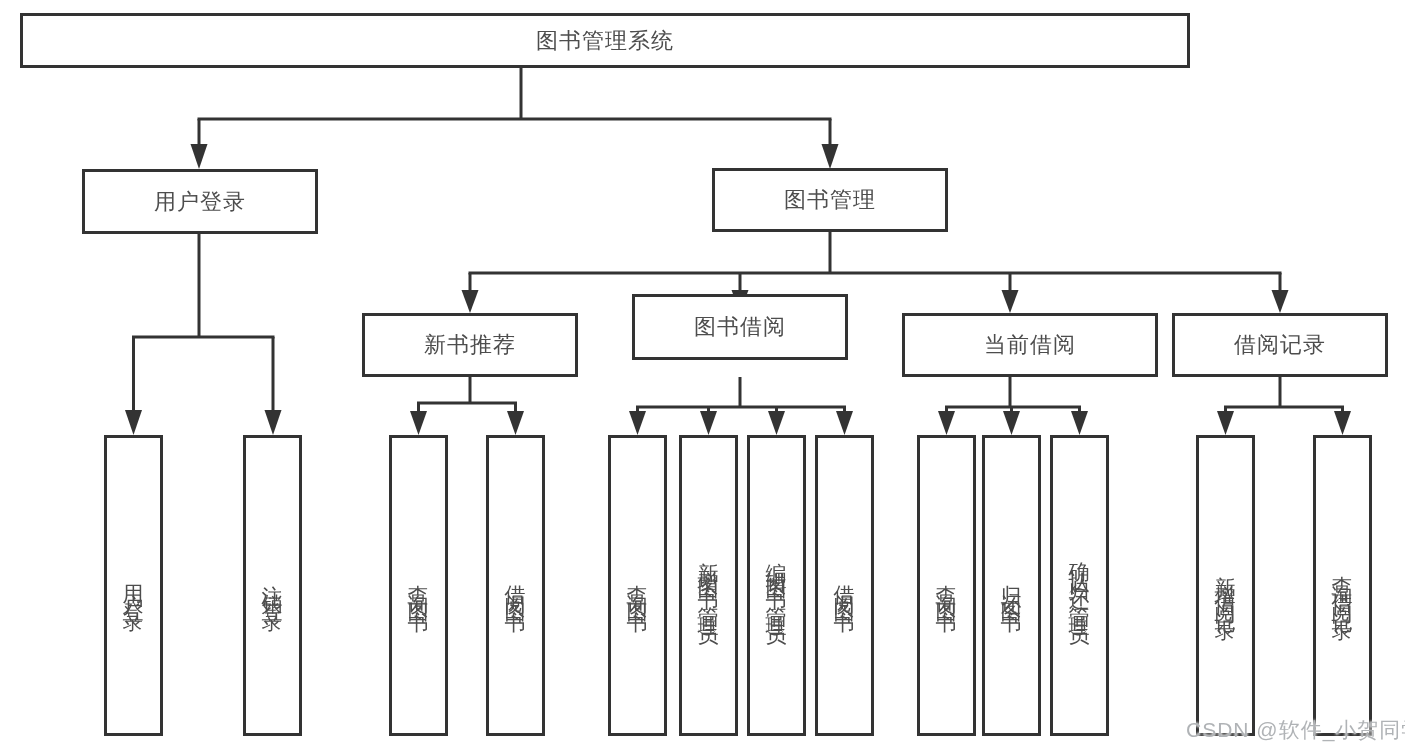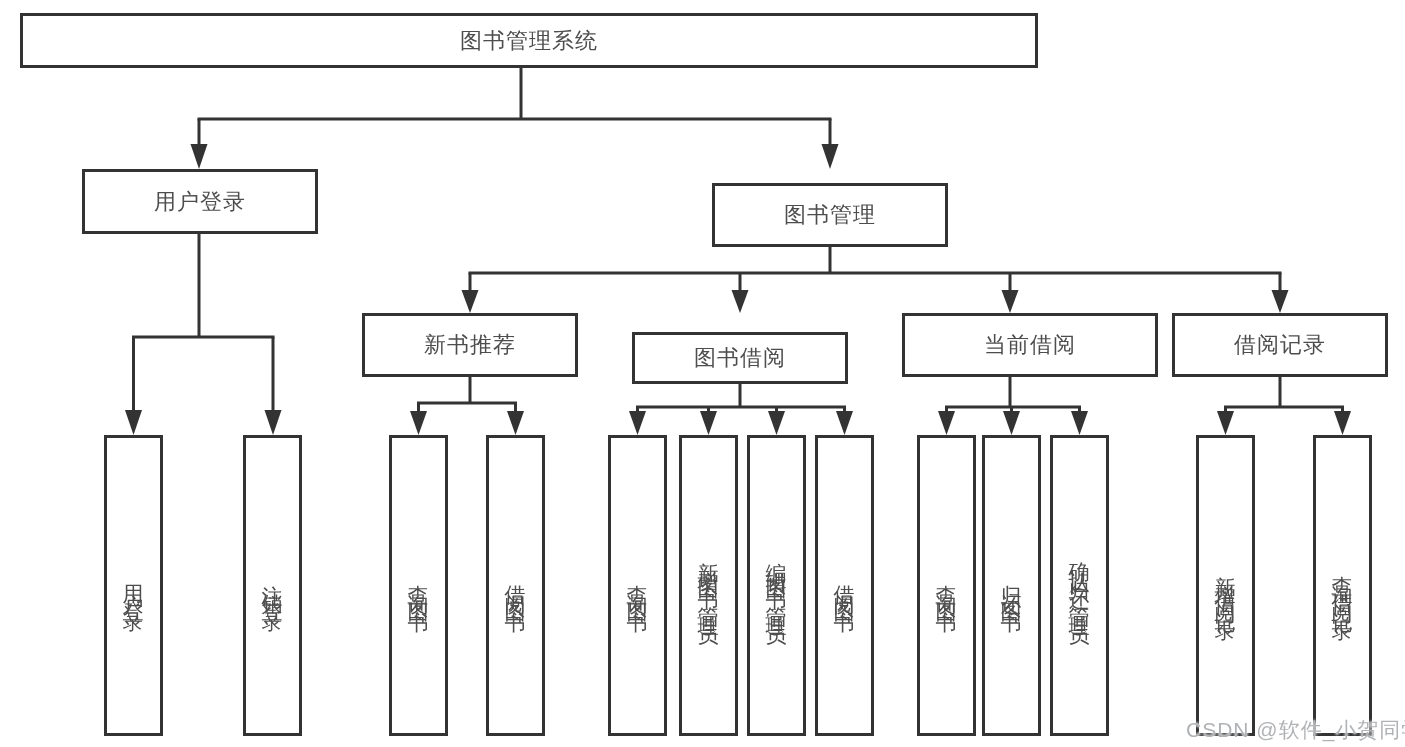--- a/index.html
+++ b/index.html
@@ -113,35 +113,35 @@
     <polygon points="1071,411 1088,411 1079.5,435"></polygon>
 
     <line x1="1280" y1="377" x2="1280" y2="408"></line>
     <line x1="1224" y1="407" x2="1344" y2="407"></line>
     <line x1="1225.5" y1="407" x2="1225.5" y2="413"></line>
     <polygon points="1217,411 1234,411 1225.5,435"></polygon>
     <line x1="1342.5" y1="407" x2="1342.5" y2="413"></line>
     <polygon points="1334,411 1351,411 1342.5,435"></polygon>
   </svg>
 
-  <div class="node" style="left:20px;top:13px;width:1018px;height:55px">
+  <div class="node" style="left:20px;top:13px;width:1170px;height:55px">
     <span class="lbl">图书管理系统</span>
   </div>
 
   <div class="node" style="left:82px;top:169px;width:236px;height:65px">
     <span class="lbl">用户登录</span>
   </div>
-  <div class="node" style="left:712px;top:183px;width:236px;height:64px">
+  <div class="node" style="left:712px;top:168px;width:236px;height:64px">
     <span class="lbl">图书管理</span>
   </div>
 
   <div class="node" style="left:362px;top:313px;width:216px;height:64px">
     <span class="lbl">新书推荐</span>
   </div>
-  <div class="node" style="left:632px;top:332px;width:216px;height:52px">
+  <div class="node" style="left:632px;top:294px;width:216px;height:66px">
     <span class="lbl">图书借阅</span>
   </div>
   <div class="node" style="left:902px;top:313px;width:256px;height:64px">
     <span class="lbl">当前借阅</span>
   </div>
   <div class="node" style="left:1172px;top:313px;width:216px;height:64px">
     <span class="lbl">借阅记录</span>
   </div>
 
   <div class="node leaf" style="left:104px;top:435px;width:59px;height:301px">

